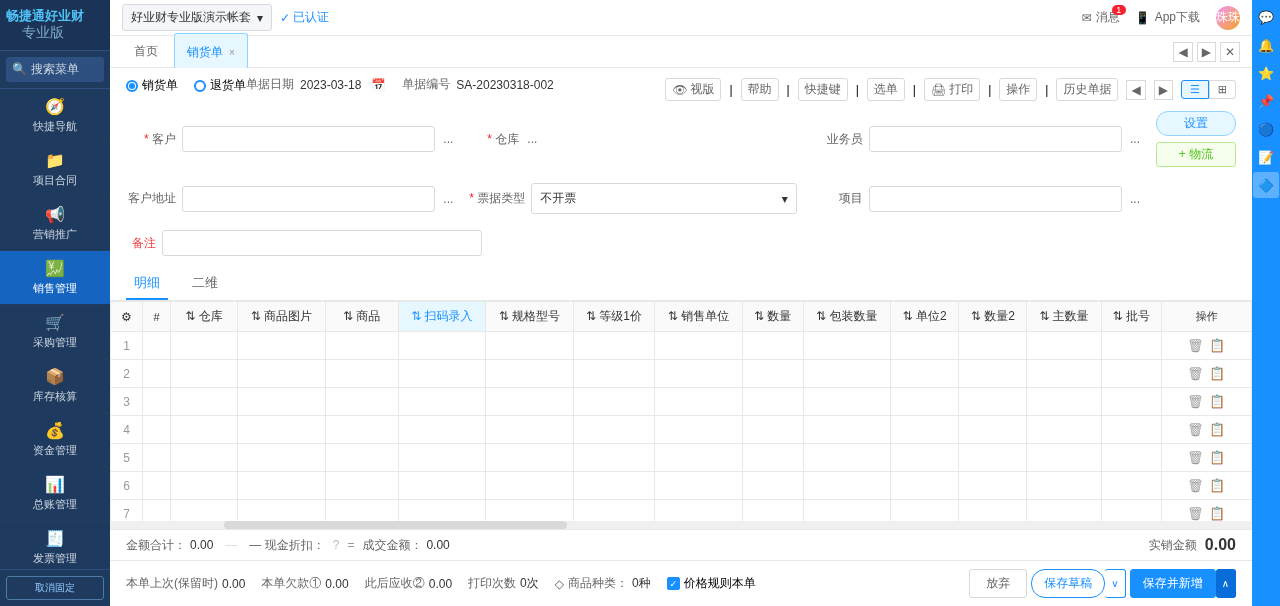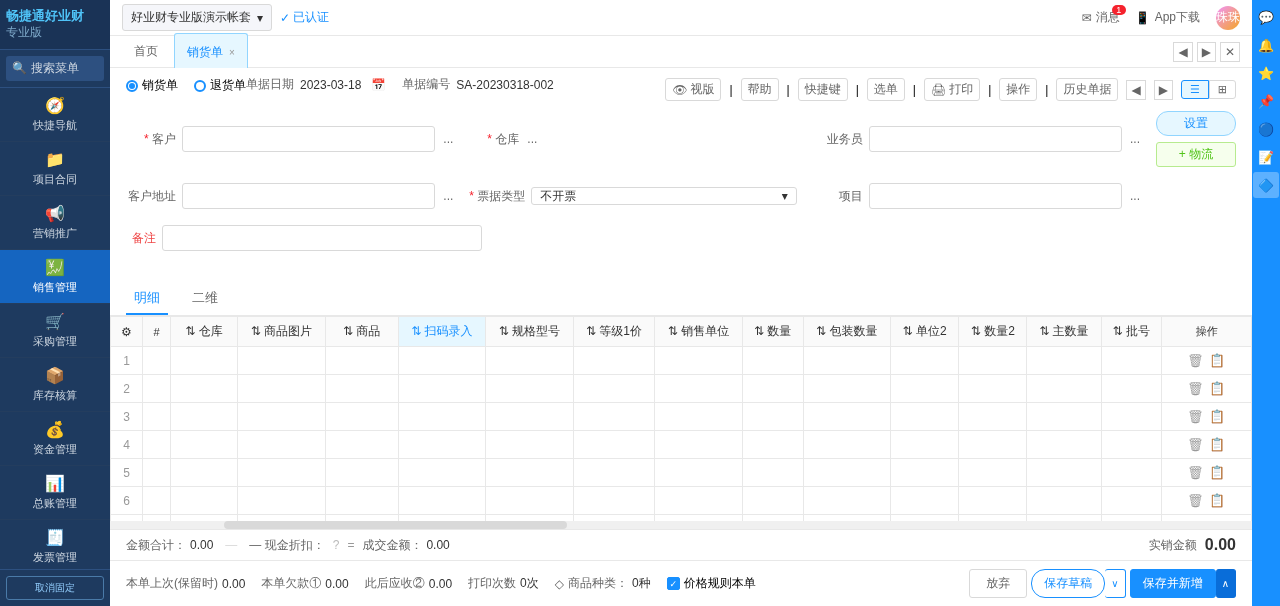--- a/index.html
+++ b/index.html
@@ -5,21 +5,21 @@
     * { box-sizing: border-box; margin: 0; padding: 0; font-family: 'Microsoft YaHei', Arial, sans-serif; font-size: 12px; }
     body { width: 1280px; height: 606px; overflow: hidden; background: #f0f2f5; }
     
     
     .app-container { display: flex; height: 606px; width: 1280px; }
     
     
     .sidebar { width: 110px; background: #1e3a5f; display: flex; flex-direction: column; height: 100%; color: #cdd6e0; }
     .sidebar-logo { padding: 8px 6px; border-bottom: 1px solid #2d5080; background: #1a3356; }
     .sidebar-logo-text { color: #4fc3f7; font-size: 13px; font-weight: bold; line-height: 1.2; }
-    .sidebar-logo-sub { color: #7da8c8; font-size: 12px; }
+    .sidebar-logo-sub { color: #7da8c8; font-size: 14px; margin-left: 16px; }
     .sidebar-search { padding: 6px; border-bottom: 1px solid #2d5080; }
     .sidebar-search-btn { width: 100%; background: #2d5080; border: none; color: #cdd6e0; padding: 4px 6px; border-radius: 3px; cursor: pointer; display: flex; align-items: center; gap: 4px; font-size: 11px; }
     .sidebar-nav { flex: 1; overflow-y: auto; }
     .sidebar-item { display: flex; flex-direction: column; align-items: center; padding: 8px 4px; cursor: pointer; border-bottom: 1px solid #243d5e; gap: 3px; }
     .sidebar-item.active { background: #1565c0; }
     .sidebar-item-icon { font-size: 16px; color: #90caf9; }
     .sidebar-item-label { font-size: 11px; color: #cdd6e0; text-align: center; }
     .sidebar-item.active .sidebar-item-label { color: #fff; }
     .sidebar-bottom { padding: 6px; border-top: 1px solid #2d5080; }
     .sidebar-cancel-btn { width: 100%; background: transparent; border: 1px solid #4a7aa8; color: #90caf9; padding: 4px; border-radius: 3px; cursor: pointer; font-size: 10px; text-align: center; }
@@ -58,31 +58,31 @@
     .doc-info-value { color: #333; font-weight: 500; }
     .doc-actions { margin-left: auto; display: flex; align-items: center; gap: 8px; }
     .doc-action-btn { display: flex; align-items: center; gap: 3px; color: #666; cursor: pointer; font-size: 12px; padding: 2px 6px; border: 1px solid #d9d9d9; border-radius: 3px; background: #fff; }
     
     
     .form-row { display: flex; align-items: center; gap: 16px; margin-bottom: 8px; }
     .form-field { display: flex; align-items: center; gap: 6px; flex: 1; }
     .form-field-label { color: #666; white-space: nowrap; min-width: 50px; text-align: right; }
     .form-field-label.required::before { content: '* '; color: #f5222d; }
     .form-input { flex: 1; border: 1px solid #d9d9d9; border-radius: 3px; padding: 4px 8px; font-size: 12px; height: 26px; color: #333; outline: none; }
-    .form-select { flex: 1; border: 1px solid #d9d9d9; border-radius: 3px; padding: 4px 8px; font-size: 12px; height: 18px; color: #333; background: #fff; outline: none; display: flex; align-items: center; justify-content: space-between; cursor: pointer; }
+    .form-select { flex: 1; border: 1px solid #d9d9d9; border-radius: 3px; padding: 4px 8px; font-size: 12px; height: 31px; color: #333; background: #fff; outline: none; display: flex; align-items: center; justify-content: space-between; cursor: pointer; }
     .field-dots { color: #666; cursor: pointer; margin-left: 2px; }
     
     
     .right-actions { display: flex; flex-direction: column; gap: 6px; min-width: 80px; }
     .set-btn { background: #e6f7ff; color: #1890ff; border: 1px solid #91d5ff; border-radius: 12px; padding: 3px 10px; cursor: pointer; font-size: 12px; text-align: center; }
     .add-btn { background: #f6ffed; color: #52c41a; border: 1px solid #b7eb8f; border-radius: 3px; padding: 3px 10px; cursor: pointer; font-size: 12px; text-align: center; }
     
     
     .content-tabs { display: flex; align-items: center; gap: 16px; padding: 6px 16px 0; background: #fff; border-bottom: 1px solid #e8e8e8; }
-    .content-tab { padding: 4px 8px 6px; cursor: pointer; color: #666; font-size: 13px; border-bottom: 2px solid transparent; margin-top: 20px; }
+    .content-tab { padding: 4px 8px 6px; cursor: pointer; color: #666; font-size: 13px; border-bottom: 2px solid transparent; }
     .content-tab.active { color: #1890ff; border-bottom-color: #1890ff; }
     
     
     .table-container { flex: 1; overflow: auto; background: #fff; }
     table { width: 100%; border-collapse: collapse; min-width: 1100px; }
     thead tr { background: #fafafa; }
     th { padding: 6px 8px; text-align: center; border: 1px solid #e8e8e8; color: #333; font-weight: 500; white-space: nowrap; font-size: 11px; position: relative; }
     th.highlight { background: #e6f7ff; color: #1890ff; }
     td { padding: 4px 8px; border: 1px solid #e8e8e8; text-align: center; color: #333; height: 28px; font-size: 12px; }
     .row-num { color: #999; text-align: center; }

